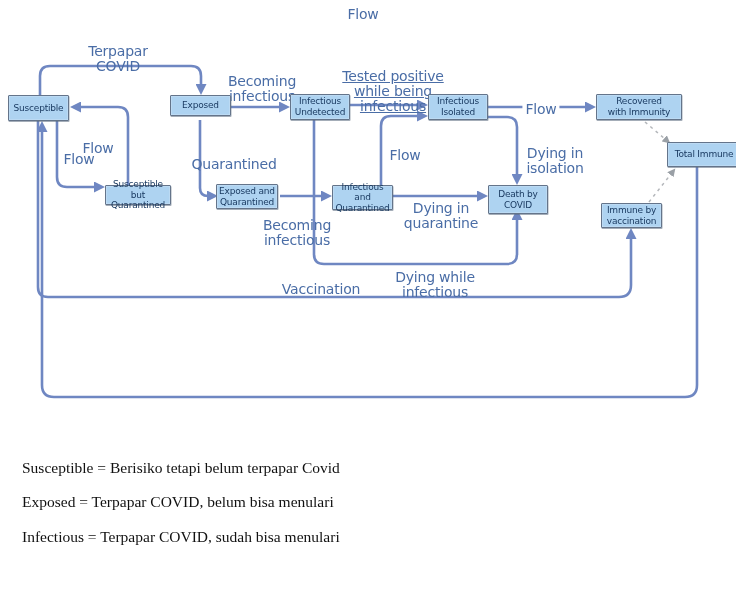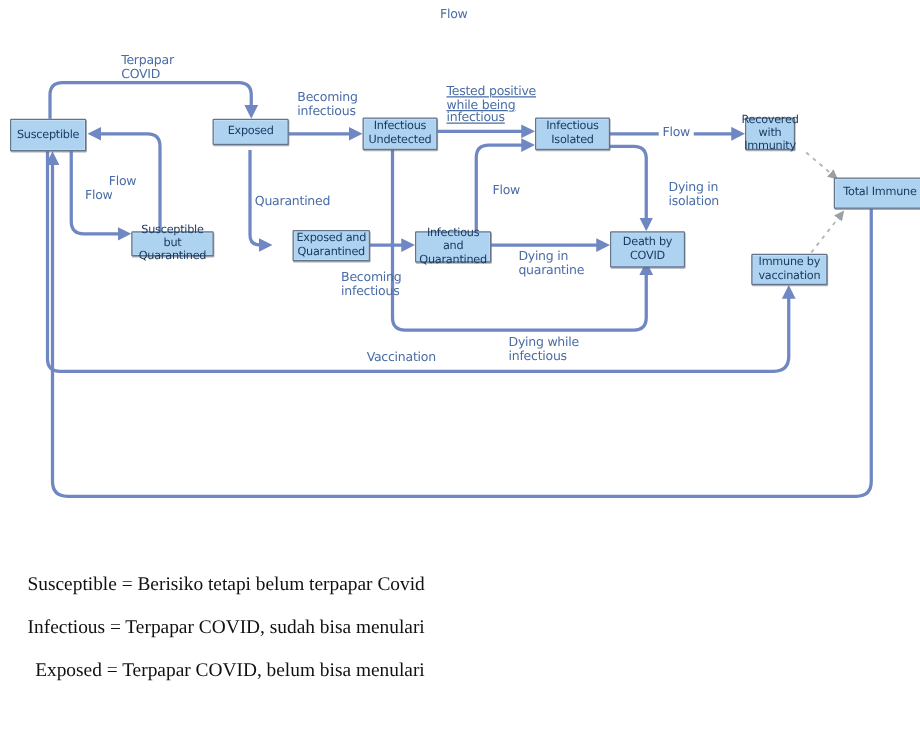--- a/index.html
+++ b/index.html
@@ -14,30 +14,30 @@
     position:absolute;z-index:3;
     display:flex;align-items:center;justify-content:center;text-align:center;
     background:#aed3f1;
     border:1.4px solid #64748a;
     box-shadow:0.5px 1px 0 rgba(90,105,125,.55), inset 0 0 0 .5px rgba(255,255,255,.35);
     color:#17375e;font-size:9px;line-height:1.18;letter-spacing:-.2px;
     white-space:pre-line;box-sizing:border-box;border-radius:1px;
   }
   .elabel{
     position:absolute;z-index:2;transform:translateX(-50%);
-    color:#4a6da6;font-size:10px;line-height:1.06;letter-spacing:-.2px;
-    text-align:left;white-space:pre-line;
+    color:#4a6da6;font-size:14px;line-height:1.06;letter-spacing:-.2px;
+    text-align:center;white-space:pre-line;
   }
   .elabel.onl{background:#ffffff;padding:0 3px;}
   .legend{
     position:absolute;left:22px;top:459px;z-index:2;
     font-family:"Liberation Serif","DejaVu Serif",serif;
     font-size:15.5px;color:#111111;white-space:nowrap;
   }
-  .legend div{margin:0 0 16px 0;text-align:right;}
+  .legend div{margin:0 0 16px 0;}
   .legend div:nth-child(2){margin-bottom:17px;}
   .legend div:nth-child(3){margin-bottom:27px;}
 </style>
 </head>
 <body>
 
 <div id="canvas">
 
   <svg class="connectors" width="736" height="600" viewBox="0 0 736 600">
     <defs>
@@ -69,28 +69,28 @@
       <path d="M649 202 L671 174" marker-end="url(#ag)"></path>
     </g>
   </svg>
 
   <div class="node" style="left:8px;top:95px;width:61px;height:26px;">Susceptible</div>
   <div class="node" style="left:170px;top:95px;width:61px;height:21px;">Exposed</div>
   <div class="node" style="left:290px;top:94px;width:60px;height:26px;">Infectious
 Undetected</div>
   <div class="node" style="left:428px;top:94px;width:60px;height:26px;">Infectious
 Isolated</div>
-  <div class="node" style="left:596px;top:94px;width:40px;height:26px;">Recovered
+  <div class="node" style="left:596px;top:94px;width:86px;height:26px;">Recovered
 with Immunity</div>
   <div class="node" style="left:667px;top:142px;width:74px;height:25px;">Total Immune</div>
   <div class="node" style="left:601px;top:203px;width:61px;height:25px;">Immune by
 vaccination</div>
   <div class="node" style="left:105px;top:185px;width:66px;height:20px;">Susceptible but
 Quarantined</div>
-  <div class="node" style="left:234px;top:184px;width:62px;height:25px;">Exposed and
+  <div class="node" style="left:216px;top:184px;width:62px;height:25px;">Exposed and
 Quarantined</div>
   <div class="node" style="left:332px;top:185px;width:61px;height:25px;">Infectious and
 Quarantined</div>
   <div class="node" style="left:488px;top:185px;width:60px;height:29px;">Death by
 COVID</div>
 
   <div class="elabel" style="left:363px;top:7px;">Flow</div>
   <div class="elabel" style="left:118px;top:44px;">Terpapar
 COVID</div>
   <div class="elabel" style="left:262px;top:74px;">Becoming
@@ -108,17 +108,17 @@
   <div class="elabel" style="left:297px;top:218px;">Becoming
 infectious</div>
   <div class="elabel" style="left:441px;top:201px;">Dying in
 quarantine</div>
   <div class="elabel" style="left:435px;top:270px;">Dying while
 infectious</div>
   <div class="elabel" style="left:321px;top:282px;">Vaccination</div>
 
   <div class="legend">
     <div>Susceptible = Berisiko tetapi belum terpapar Covid</div>
+    <div>Exposed = Terpapar COVID, belum bisa menulari</div>
     <div>Infectious = Terpapar COVID, sudah bisa menulari</div>
-    <div>Exposed = Terpapar COVID, belum bisa menulari</div>
   </div>
 
 </div>
 
 </body></html>

